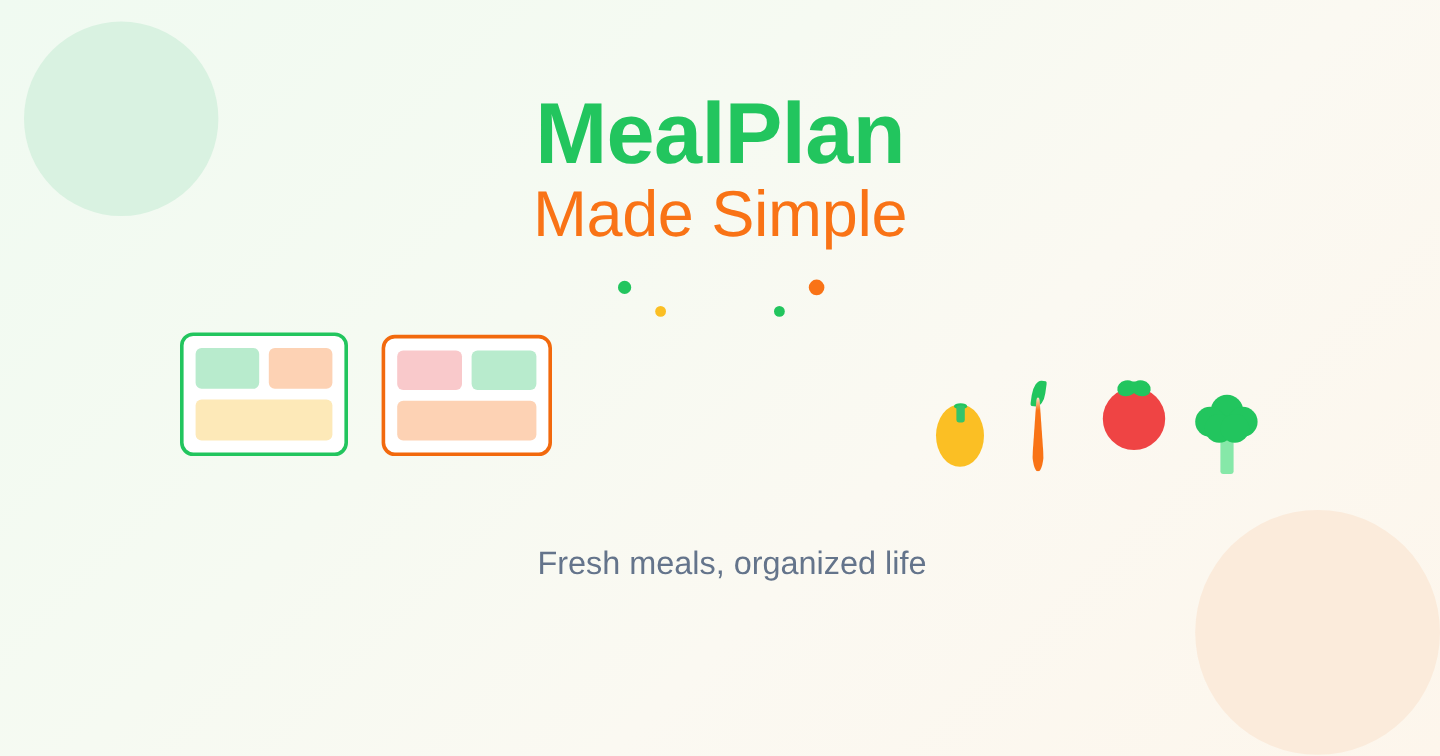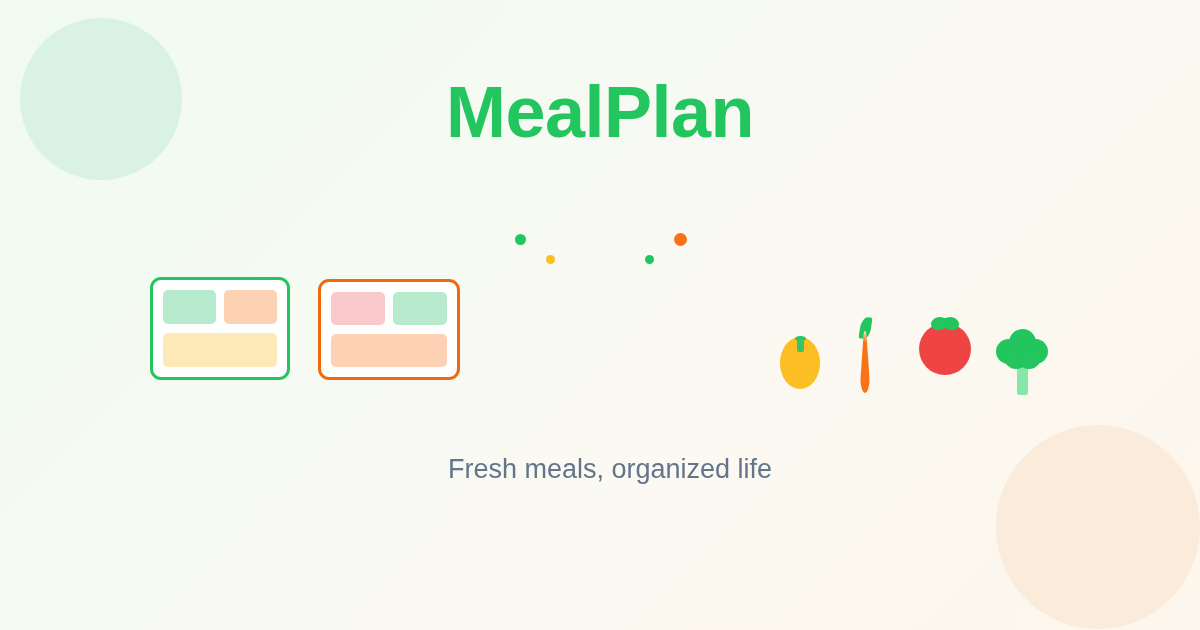--- a/index.html
+++ b/index.html
@@ -239,20 +239,21 @@
 <body>
 
 <div class="bg-layer">
   <div class="blob-mint" style="background: rgb(217, 242, 225);"></div>
   <div class="blob-peach" style="background: rgb(251, 235, 219);"></div>
 </div>
 
 <div class="content">
 
   <div class="title" style="color: rgb(34, 197, 94);">MealPlan</div>
+  <div class="subtitle" style="color: rgb(249, 115, 22);">Made Simple</div>
 
   <div id="dot-layer">
       <div class="dot" style="left: 515px; top: 234px; width: 11px; height: 11px; background: rgb(34, 197, 94);"></div>
       <div class="dot" style="left: 546px; top: 255px; width: 9px; height: 9px; background: rgb(251, 191, 36);"></div>
       <div class="dot" style="left: 645px; top: 255px; width: 9px; height: 9px; background: rgb(34, 197, 94);"></div>
       <div class="dot" style="left: 674px; top: 233px; width: 13px; height: 13px; background: rgb(249, 115, 22);"></div>
     </div>
 
   <div class="card card-green" style="border-color: rgb(34, 197, 94);">
     <div class="card-row-top">

